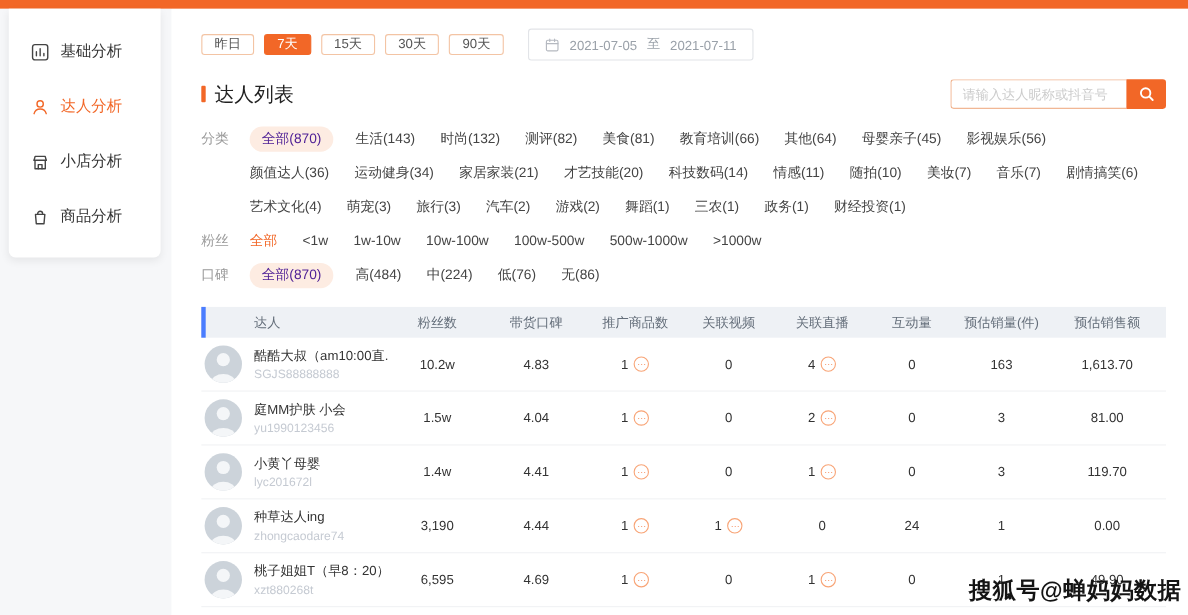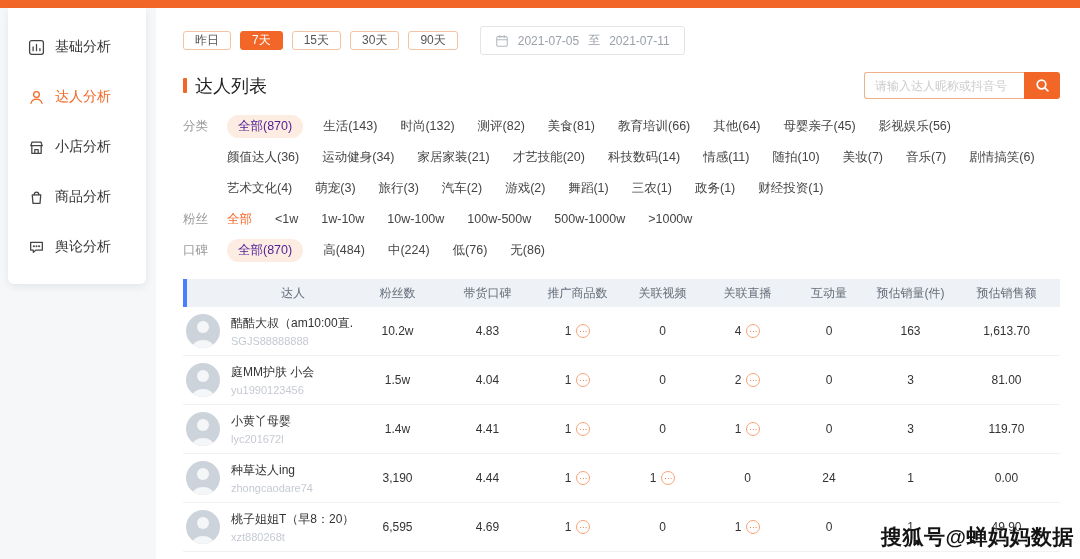--- a/index.html
+++ b/index.html
@@ -37,21 +37,21 @@
   .filter-row{display:flex;align-items:flex-start;font-size:12.5px}
   .filter-label{width:44px;flex-shrink:0;color:#999;line-height:31px}
   .filter-options{display:flex;flex-wrap:wrap;align-items:center;flex:1}
   .filter-option{margin-right:23px;line-height:31px;color:#444;cursor:pointer;white-space:nowrap}
   .filter-option.selected{color:#f26727}
   .filter-option.pill{color:#4c1d95;background:#fdece2;border-radius:12px;padding:3px 11px;line-height:normal;margin-right:20px}
   .table{margin-top:13px}
   .t-head{position:relative;display:flex;align-items:center;height:28px;background:#eef1f5;color:#646e7a;font-size:12px}
   .head-accent{position:absolute;left:0;top:0;width:4px;height:28px;background:#4a7dff}
   .hcell{text-align:center;flex-shrink:0}
-  .hcell.c0{text-align:center;padding-left:48px}
+  .hcell.c0{text-align:left;padding-left:48px}
   .hcell.c8{flex:1}
   .t-row{display:flex;align-items:center;height:49px;border-bottom:1px solid #f1f2f4;font-size:12px;color:#333;cursor:pointer}
   .cell{display:flex;align-items:center;justify-content:center;flex-shrink:0}
   .c0{width:172px}.c1{width:85px}.c2{width:95px}.c3{width:85px}.c4{width:85px}
   .c5{width:85px}.c6{width:78px}.c7{width:85px}.c8{flex:1}
   .name-cell{justify-content:flex-start;gap:11px;padding-left:3px}
   .avatar{width:34px;height:34px;border-radius:50%;background:#ccd3da;position:relative;overflow:hidden;flex-shrink:0}
   .avatar::before{content:'';position:absolute;top:7px;left:50%;transform:translateX(-50%);
     width:12px;height:12px;border-radius:50%;background:#f4f6f8}
   .avatar::after{content:'';position:absolute;bottom:-7px;left:50%;transform:translateX(-50%);
@@ -102,31 +102,20 @@
           <span>小店分析</span>
         </div>
         <div class="side-item">
           <span class="side-icon">
             <svg viewBox="0 0 16 16" fill="none" stroke="currentColor" stroke-width="1.2" stroke-linecap="round" stroke-linejoin="round">
               <path d="M4 5.5h8l-.7 8H4.7z"></path>
               <path d="M5.9 5.5V5a2.1 2.1 0 0 1 4.2 0v.5"></path>
             </svg>
           </span>
           <span>商品分析</span>
-        </div>
-        <div class="side-item">
-          <span class="side-icon">
-            <svg viewBox="0 0 16 16" fill="none" stroke="currentColor" stroke-width="1.2" stroke-linecap="round" stroke-linejoin="round">
-              <path d="M2.5 3.2h11v7.2H7.6L5 12.6v-2.2H2.5z"></path>
-              <circle cx="5.5" cy="6.8" r=".4" fill="currentColor"></circle>
-              <circle cx="8" cy="6.8" r=".4" fill="currentColor"></circle>
-              <circle cx="10.5" cy="6.8" r=".4" fill="currentColor"></circle>
-            </svg>
-          </span>
-          <span>舆论分析</span>
         </div>
       </div>
   </aside>
 
   <main class="main">
     <div class="toolbar">
       <div id="date-buttons" style="display:flex">
           <button class="date-btn">昨日</button>
           <button class="date-btn selected">7天</button>
           <button class="date-btn">15天</button>

